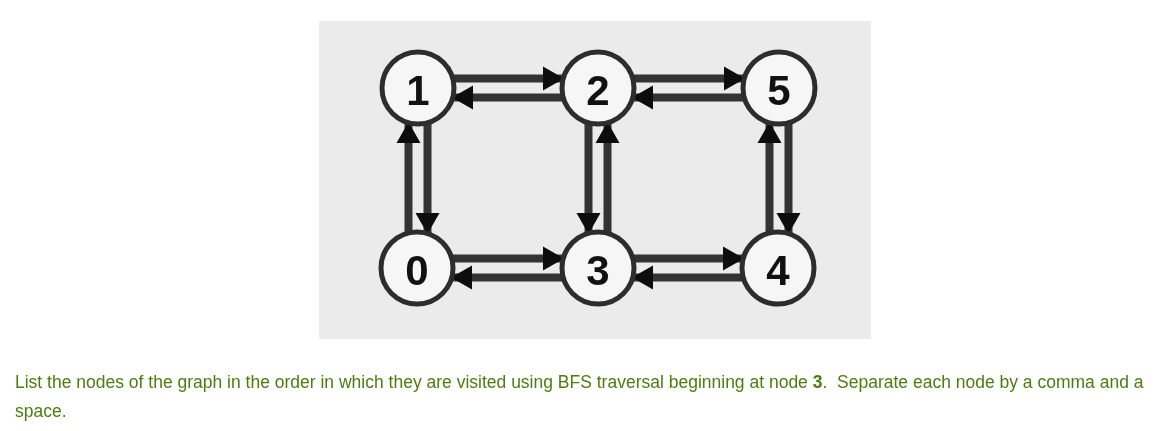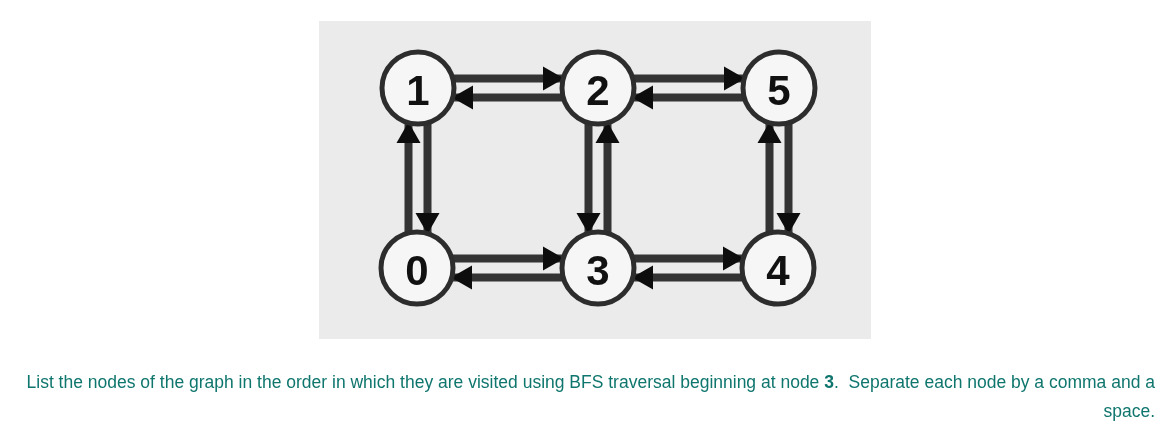--- a/index.html
+++ b/index.html
@@ -29,23 +29,22 @@
     width: 100%;
     height: 100%;
   }
   .question {
     position: absolute;
     left: 15px;
     top: 368px;
     width: 1140px;
     font-size: 17.5px;
     line-height: 29px;
-    color: #0f766e;
+    color: #4d7c0f;
     white-space: pre-wrap;
-    text-align: right;
   }
   .question .bold {
     font-weight: 700;
   }
 </style>
 </head>
 <body>
 
 <div class="stage" style="background: rgb(255, 255, 255);">
 

